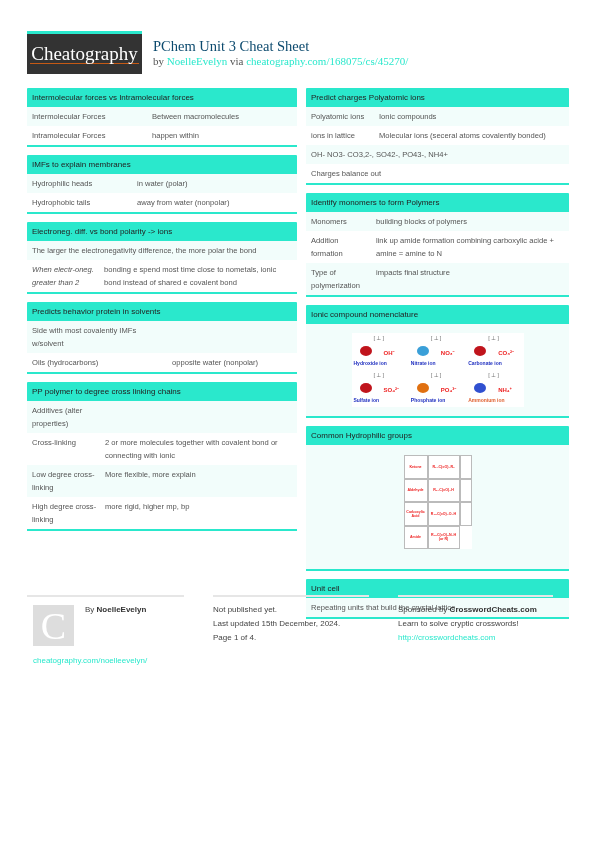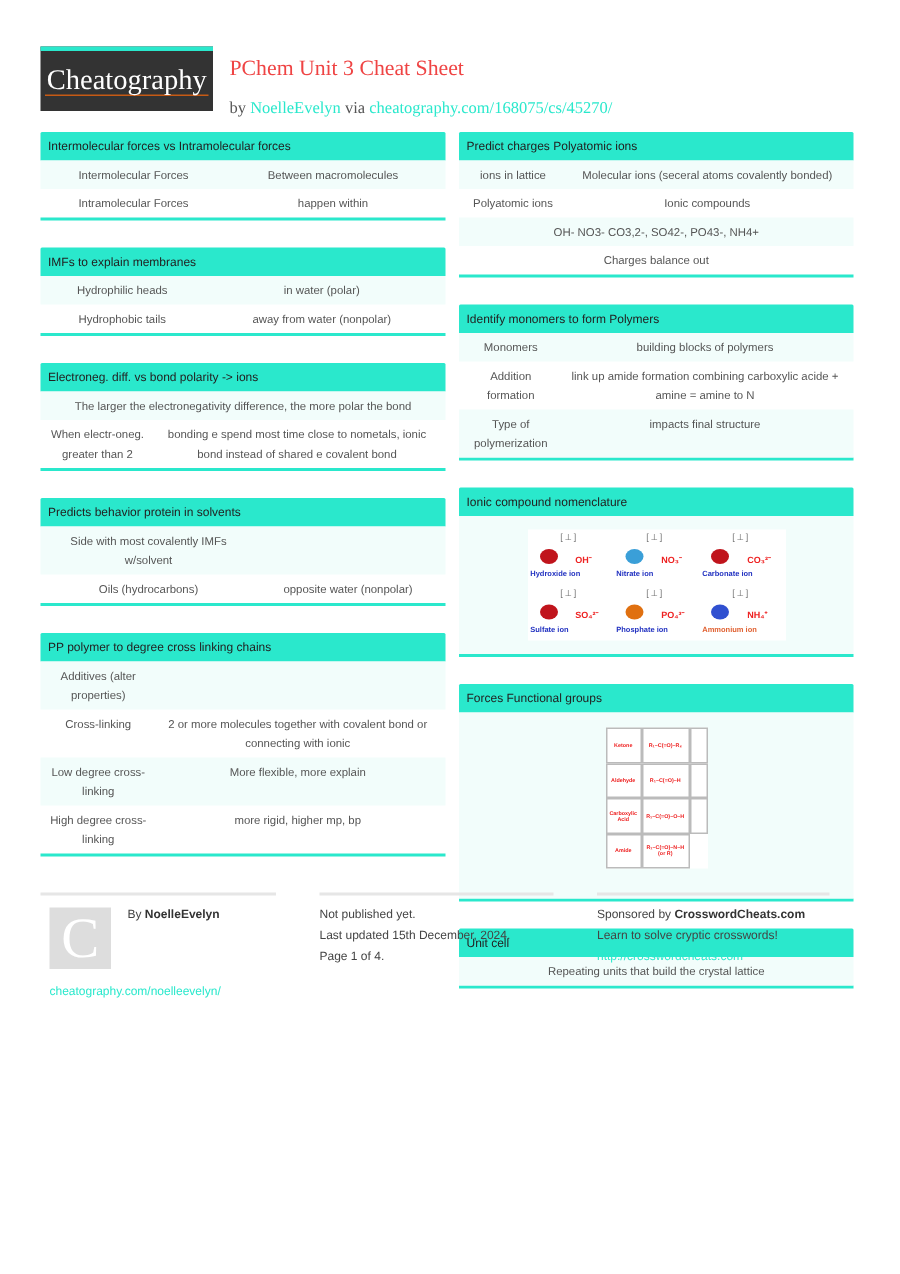--- a/index.html
+++ b/index.html
@@ -1,27 +1,27 @@
 <!DOCTYPE html>
 <html><head>
 <meta charset="utf-8">
 <style>
   * { box-sizing: border-box; margin: 0; padding: 0; }
   body { width: 600px; height: 849px; background: #fff; font-family: "Liberation Sans", sans-serif; position: relative; overflow: hidden; color: #333; }
   .logo { position: absolute; left: 27px; top: 31px; width: 115px; height: 43px; background: #333; border-top: 3px solid #2ae8cc; display: flex; align-items: center; justify-content: center; }
   .logo span { font-family: "Liberation Serif", serif; color: #fff; font-size: 19px; border-bottom: 1.5px solid #c65a15; line-height: 18px; padding: 0 1px; }
-  .title { position: absolute; left: 153px; top: 38px; font-family: "Liberation Serif", serif; color: #ef4444; font-size: 14.5px; }
-  .subtitle { position: absolute; left: 153px; top: 55px; font-family: "Liberation Serif", serif; font-size: 11px; color: #555; margin-top: 11px; }
+  .title { position: absolute; left: 153px; top: 38px; font-family: "Liberation Serif", serif; color: #0c4a6e; font-size: 14.5px; }
+  .subtitle { position: absolute; left: 153px; top: 55px; font-family: "Liberation Serif", serif; font-size: 11px; color: #555; }
   .subtitle .lk { color: #2ae8cc; }
   .col { position: absolute; top: 88px; }
   .col.left { left: 27px; width: 270px; }
   .col.right { left: 306px; width: 263px; }
-  .box { margin-bottom: 18px; border-bottom: 2px solid #2ae8cc; }
+  .box { margin-bottom: 8px; border-bottom: 2px solid #2ae8cc; }
   .box-h { background: #2ae8cc; color: #222; font-size: 8px; padding: 5px 5px; height: 19px; border-radius: 1px 1px 0 0; }
-  .row { display: flex; font-size: 7.6px; color: #555; line-height: 13px; padding: 3px 5px; text-align: center; }
+  .row { display: flex; font-size: 7.6px; color: #555; line-height: 13px; padding: 3px 5px; }
   .row:nth-child(even) { background: #f2fdfb; }
   .row.full { display: block; }
   .c1 { flex: none; }
   .c2 { flex: 1; }
   .img-area { background: #f2fdfb; display: flex; justify-content: center; padding: 5px 0; }
   .ions { width: 172px; height: 74px; background: #fff; display: grid; grid-template-columns: repeat(3,1fr); grid-template-rows: 1fr 1fr; font-size: 5px; font-weight: bold; }
   .ion { position: relative; }
   .ion .mol { position: absolute; left: 8px; top: 13px; width: 12px; height: 10px; border-radius: 50%; }
   .ion .sk { position: absolute; left: 22px; top: 2px; font-size: 6px; color: #777; font-weight: normal; }
   .ion .f { position: absolute; left: 32px; top: 16px; color: #e22; font-size: 6px; }
@@ -68,21 +68,21 @@
       </div>
       <div class="row">
         <div class="c1" style="width: 105px; padding-right: 6px;">Hydrophobic tails</div>
         <div class="c2">away from water (nonpolar)</div>
       </div>
     </div>
     <div class="box">
       <div class="box-h">Electroneg. diff. vs bond polarity -&gt; ions</div>
       <div class="row full">The larger the electronegativity difference, the more polar the bond</div>
       <div class="row">
-        <div class="c1" style="width: 72px; padding-right: 6px;">When electr-oneg. greater than 2</div>
+        <div class="c1" style="width: 72px; padding-right: 6px; font-style: italic;">When electr-oneg. greater than 2</div>
         <div class="c2">bonding e spend most time close to nometals, ionic bond instead of shared e covalent bond</div>
       </div>
     </div>
     <div class="box">
       <div class="box-h">Predicts behavior protein in solvents</div>
       <div class="row">
         <div class="c1" style="width: 140px; padding-right: 6px;">Side with most covalently IMFs w/solvent</div>
       </div>
       <div class="row">
         <div class="c1" style="width: 140px; padding-right: 6px;">Oils (hydrocarbons)</div>
@@ -107,26 +107,26 @@
         <div class="c2">more rigid, higher mp, bp</div>
       </div>
     </div>
   </div>
 
 <div class="col right" id="col-right">
   <div id="right-boxes">
       <div class="box">
         <div class="box-h">Predict charges Polyatomic ions</div>
         <div class="row">
+          <div class="c1" style="width: 68px; padding-right: 6px;">Polyatomic ions</div>
+          <div class="c2">Ionic compounds</div>
+        </div>
+        <div class="row">
           <div class="c1" style="width: 68px; padding-right: 6px;">ions in lattice</div>
           <div class="c2">Molecular ions (seceral atoms covalently bonded)</div>
-        </div>
-        <div class="row">
-          <div class="c1" style="width: 68px; padding-right: 6px;">Polyatomic ions</div>
-          <div class="c2">Ionic compounds</div>
         </div>
         <div class="row full">OH- NO3- CO3,2-, SO42-, PO43-, NH4+</div>
         <div class="row full">Charges balance out</div>
       </div>
       <div class="box">
         <div class="box-h">Identify monomers to form Polymers</div>
         <div class="row">
           <div class="c1" style="width: 65px; padding-right: 6px;">Monomers</div>
           <div class="c2">building blocks of polymers</div>
         </div>
@@ -177,21 +177,21 @@
           <div class="ion">
             <div class="mol" style="background:#3050d0"></div>
             <div class="sk">[ ⟂ ]</div>
             <div class="f">NH₄⁺</div>
             <div class="n" style="color:#e06030">Ammonium ion</div>
           </div>
         </div>
     </div>
   </div>
   <div class="box">
-    <div class="box-h">Forces Functional groups</div>
+    <div class="box-h">Common Hydrophilic groups</div>
     <div class="img-area" style="padding:10px 0 20px;">
       <div class="fg" id="fg">
           <div>Ketone</div>
           <div>R₁–C(=O)–R₂</div>
           <div style="border: 1px solid rgb(187, 187, 187);"></div>
           <div>Aldehyde</div>
           <div>R₁–C(=O)–H</div>
           <div style="border: 1px solid rgb(187, 187, 187);"></div>
           <div>Carboxylic Acid</div>
           <div>R₁–C(=O)–O–H</div>

